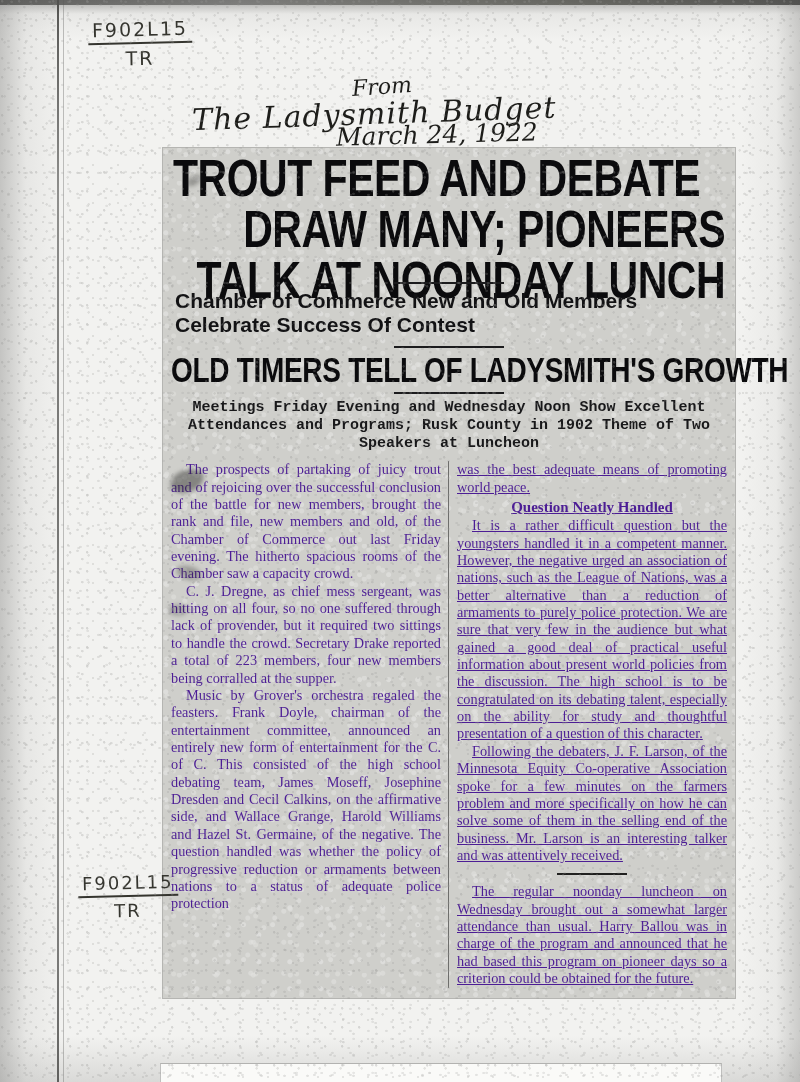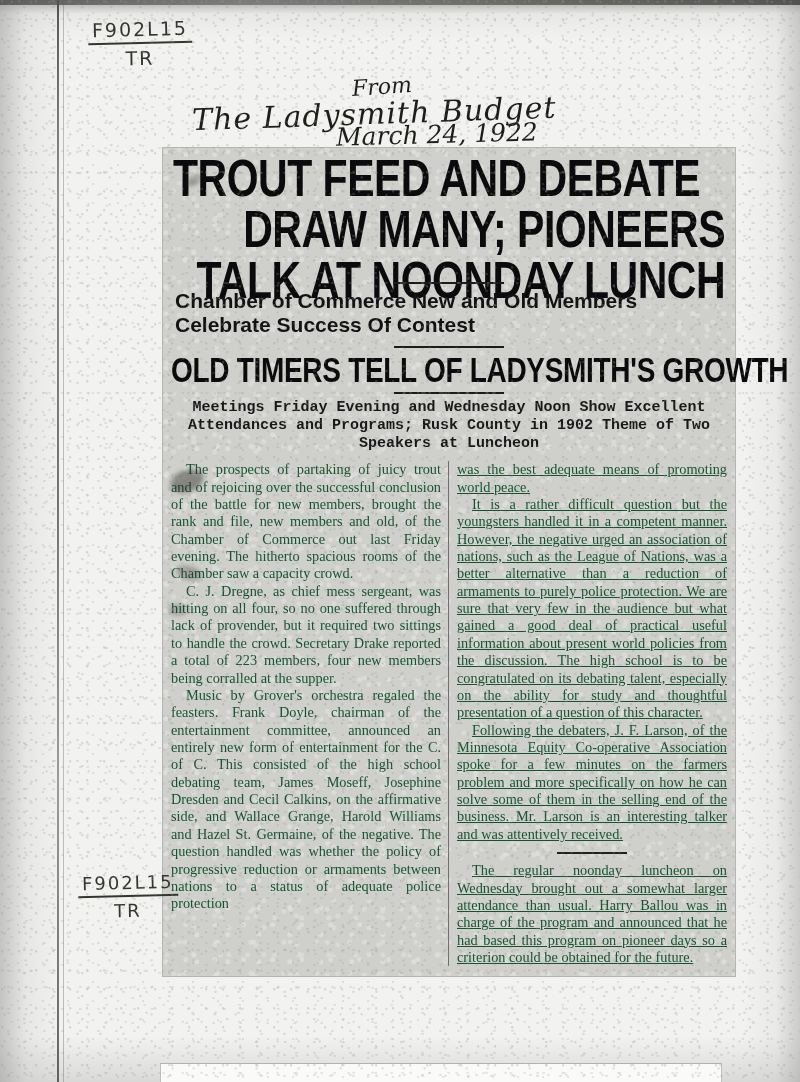--- a/index.html
+++ b/index.html
@@ -228,21 +228,21 @@
     position: relative;
     z-index: 3;
   }
   .col {
     width: 50%;
     box-sizing: border-box;
     font-family: "Liberation Serif", serif;
     font-size: 14.3px;
     line-height: 1.215;
     text-align: justify;
-    color: #14532d;
+    color: #4c1d95;
   }
   .col-left  { padding-right: 7px; border-right: 1px solid #6e6e6c; }
   .col-right { padding-left: 8px; text-decoration: underline; }
   .col p {
     margin: 0;
     text-indent: 15px;
   }
   .col p.no-indent { text-indent: 0; }
   .col h3 {
     font-family: "Liberation Serif", serif;
@@ -324,20 +324,21 @@
     <div class="columns">
 
       <div class="col col-left">
         <p>The prospects of partaking of juicy trout and of rejoicing over the successful conclusion of the battle for new members, brought the rank and file, new members and old, of the Chamber of Commerce out last Friday evening. The hitherto spacious rooms of the Chamber saw a capacity crowd.</p>
         <p>C. J. Dregne, as chief mess sergeant, was hitting on all four, so no one suffered through lack of provender, but it required two sittings to handle the crowd. Secretary Drake reported a total of 223 members, four new members being corralled at the supper.</p>
         <p>Music by Grover's orchestra regaled the feasters. Frank Doyle, chairman of the entertainment committee, announced an entirely new form of entertainment for the C. of C. This consisted of the high school debating team, James Moseff, Josephine Dresden and Cecil Calkins, on the affirmative side, and Wallace Grange, Harold Williams and Hazel St. Germaine, of the negative. The question handled was whether the policy of progressive reduction or armaments between nations to a status of adequate police protection</p>
       </div>
 
       <div class="col col-right">
         <p class="no-indent">was the best adequate means of promoting world peace.</p>
+        <h3>Question Neatly Handled</h3>
         <p>It is a rather difficult question but the youngsters handled it in a competent manner. However, the negative urged an association of nations, such as the League of Nations, was a better alternative than a reduction of armaments to purely police protection. We are sure that very few in the audience but what gained a good deal of practical useful information about present world policies from the discussion. The high school is to be congratulated on its debating talent, especially on the ability for study and thoughtful presentation of a question of this character.</p>
         <p>Following the debaters, J. F. Larson, of the Minnesota Equity Co-operative Association spoke for a few minutes on the farmers problem and more specifically on how he can solve some of them in the selling end of the business. Mr. Larson is an interesting talker and was attentively received.</p>
         <div class="para-rule"></div>
         <p>The regular noonday luncheon on Wednesday brought out a somewhat larger attendance than usual. Harry Ballou was in charge of the program and announced that he had based this program on pioneer days so a criterion could be obtained for the future.</p>
       </div>
 
     </div>
   </article>
 
   <div class="blotch" id="blotch-a"></div>

